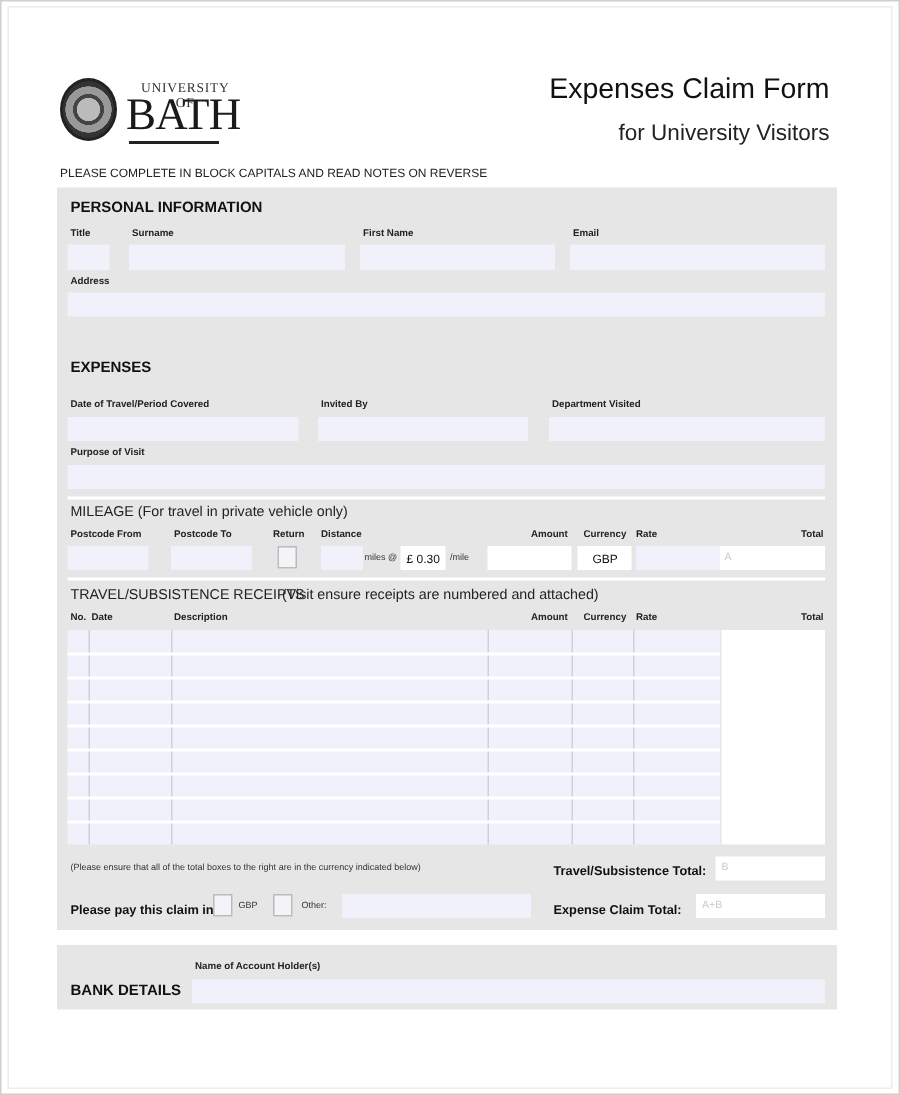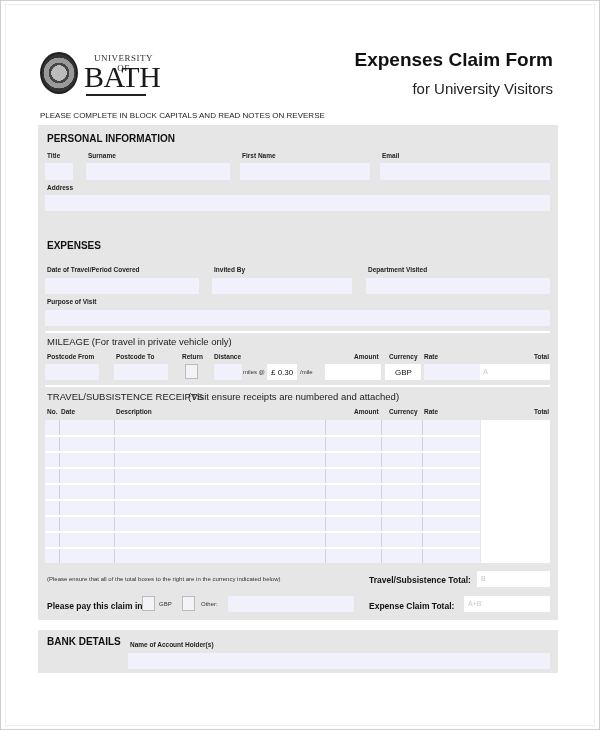--- a/index.html
+++ b/index.html
@@ -6,21 +6,21 @@
   html, body { width: 600px; height: 730px; background: #fff; overflow: hidden; }
   body { font-family: "Liberation Sans", sans-serif; color: #111; position: relative; }
   .frame { position: absolute; left: 0; top: 0; width: 600px; height: 730px; border: 1px solid #cfcfcf; }
   .frame-inner { position: absolute; left: 5px; top: 4px; width: 590px; height: 722px; border: 1px solid #ececec; }
   .abs { position: absolute; }
   .logo { left: 40px; top: 50px; width: 120px; height: 52px; text-align: center; }
   .seal { position: absolute; left: 0; top: 2px; width: 38px; height: 42px; border-radius: 50%; background: radial-gradient(circle, #bbb 0 30%, #444 31% 40%, #999 41% 60%, #333 61% 100%); border: 2px solid #222; }
   .uni-of { position: absolute; left: 47px; top: 3px; font-family: "Liberation Serif", serif; font-size: 9px; letter-spacing: 0.5px; color: #333; }
   .bath { position: absolute; left: 44px; top: 12px; font-family: "Liberation Serif", serif; font-size: 30px; letter-spacing: -0.5px; color: #1a1a1a; line-height: 30px; }
   .bath-line { position: absolute; left: 46px; top: 44px; width: 60px; height: 2px; background: #222; }
-  .title { right: 47px; top: 49px; font-size: 19px; font-weight: bold; color: #111; text-align: right; }
+  .title { right: 47px; top: 49px; font-size: 19px; font-weight: normal; color: #111; text-align: right; }
   .subtitle { right: 47px; top: 80px; font-size: 15px; color: #222; text-align: right; margin-left: 48px; }
   .note { left: 40px; top: 111px; font-size: 8px; color: #222; }
   .panel { position: absolute; background: #e6e6e6; }
   .sec-title { position: absolute; font-size: 10px; font-weight: bold; color: #111; }
   .sec-title-plain { position: absolute; font-size: 9.5px; color: #222; }
   .lbl { position: absolute; font-size: 6.5px; font-weight: bold; color: #222; white-space: nowrap; }
   .fld { position: absolute; background: #f0f1fb; border: none; }
   .fld-white { position: absolute; background: #fff; }
   .chk { position: absolute; background: #f3f3f8; border: 1px solid #bbb; }
   .small { position: absolute; font-size: 6px; color: #333; white-space: nowrap; }
@@ -136,16 +136,16 @@
   <div class="small" style="left:121px; top:373px;">GBP</div>
   <div class="chk" style="left:144px; top:368px; width:13px; height:15px;"></div>
   <div class="small" style="left:163px; top:373px;">Other:</div>
   <div class="fld" style="left:190px; top:368px; width:126px; height:16px;"></div>
   <div class="tot-lbl" style="left:331px; top:373px;">Expense Claim Total:</div>
   <div class="fld-white" style="left:426px; top:368px; width:86px; height:16px;"></div>
   <div class="ghost" style="left:430px; top:372px;">A+B</div>
 </div>
 
 <div class="panel" style="left:38px; top:630px; width:520px; height:43px;">
-  <div class="sec-title" style="left:9px; top:6px;">BANK DETAILS</div>
+  <div class="sec-title" style="left:9px; top:25px;">BANK DETAILS</div>
   <div class="lbl" style="left:92px; top:11px;">Name of Account Holder(s)</div>
   <div class="fld" style="left:90px; top:23px; width:422px; height:16px;"></div>
 </div>
 
 </body></html>

